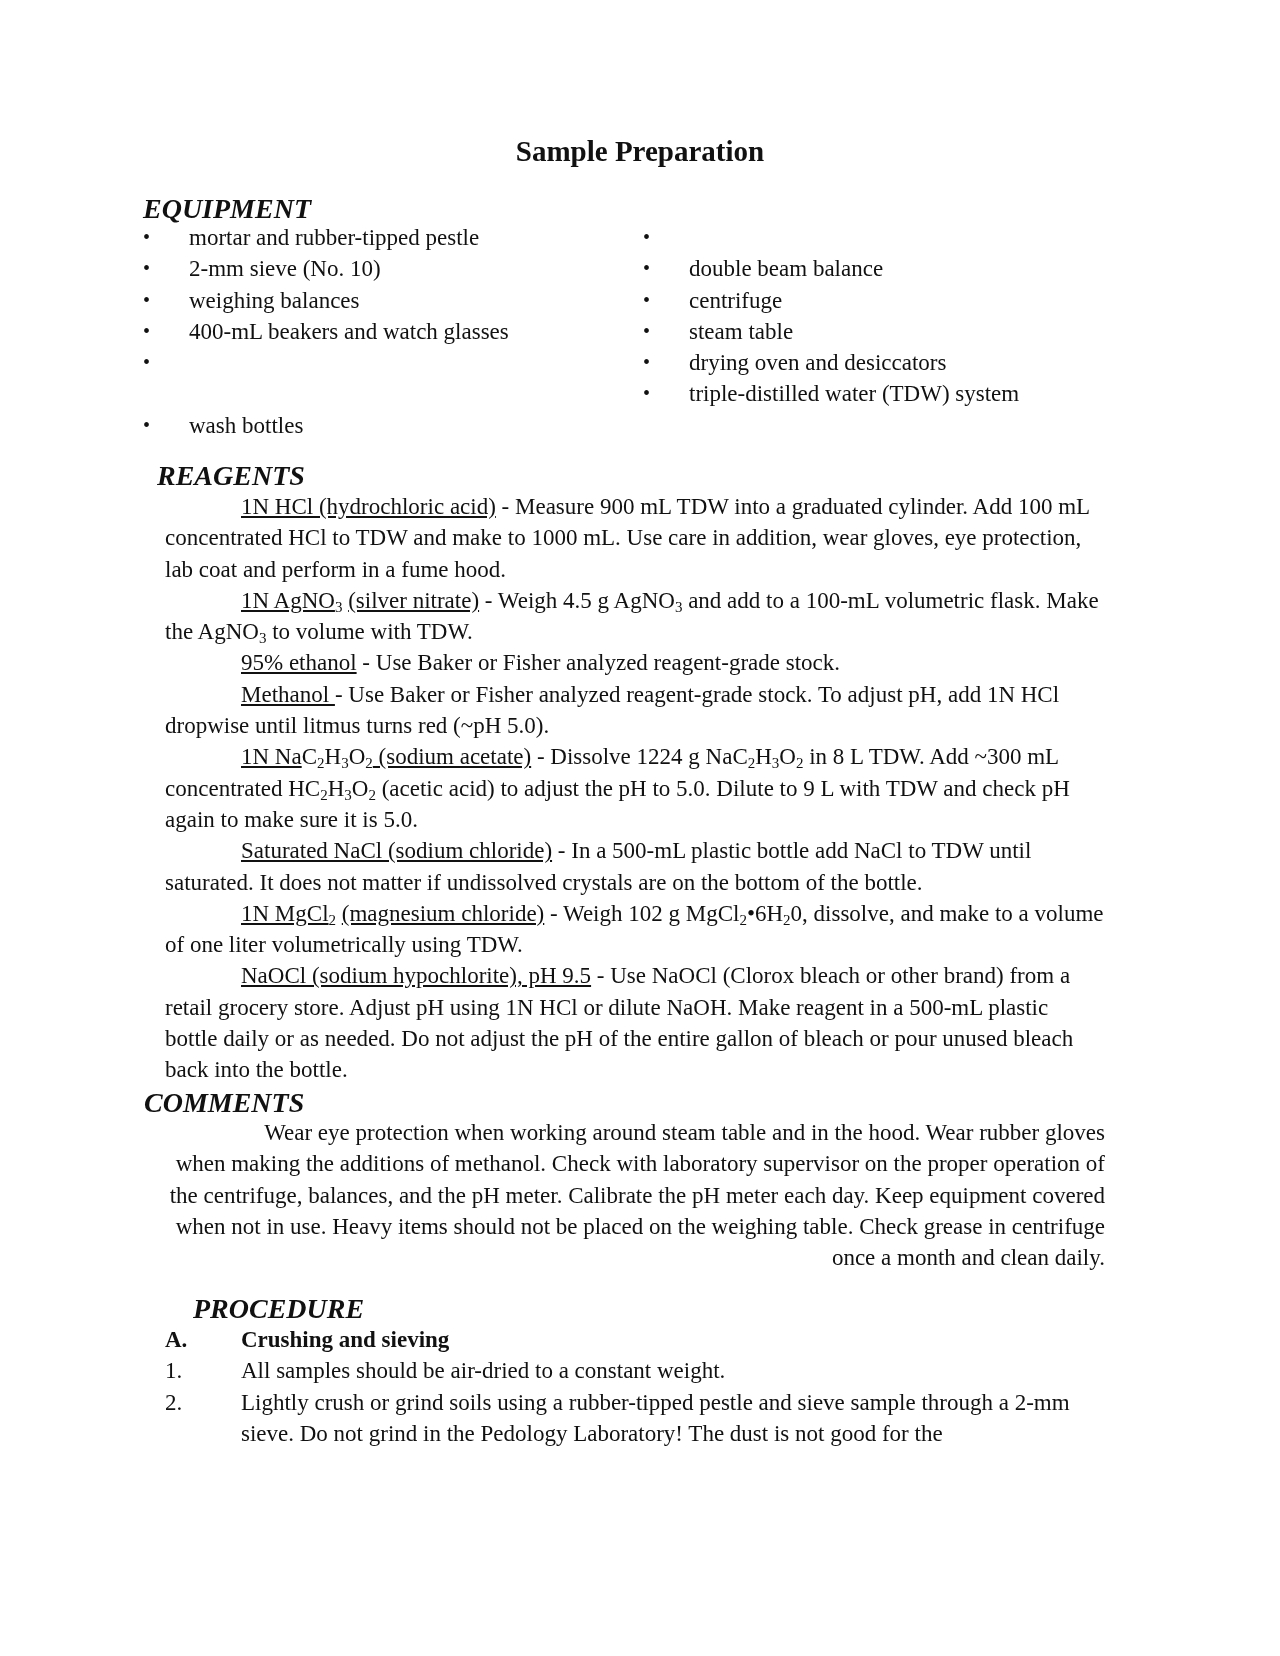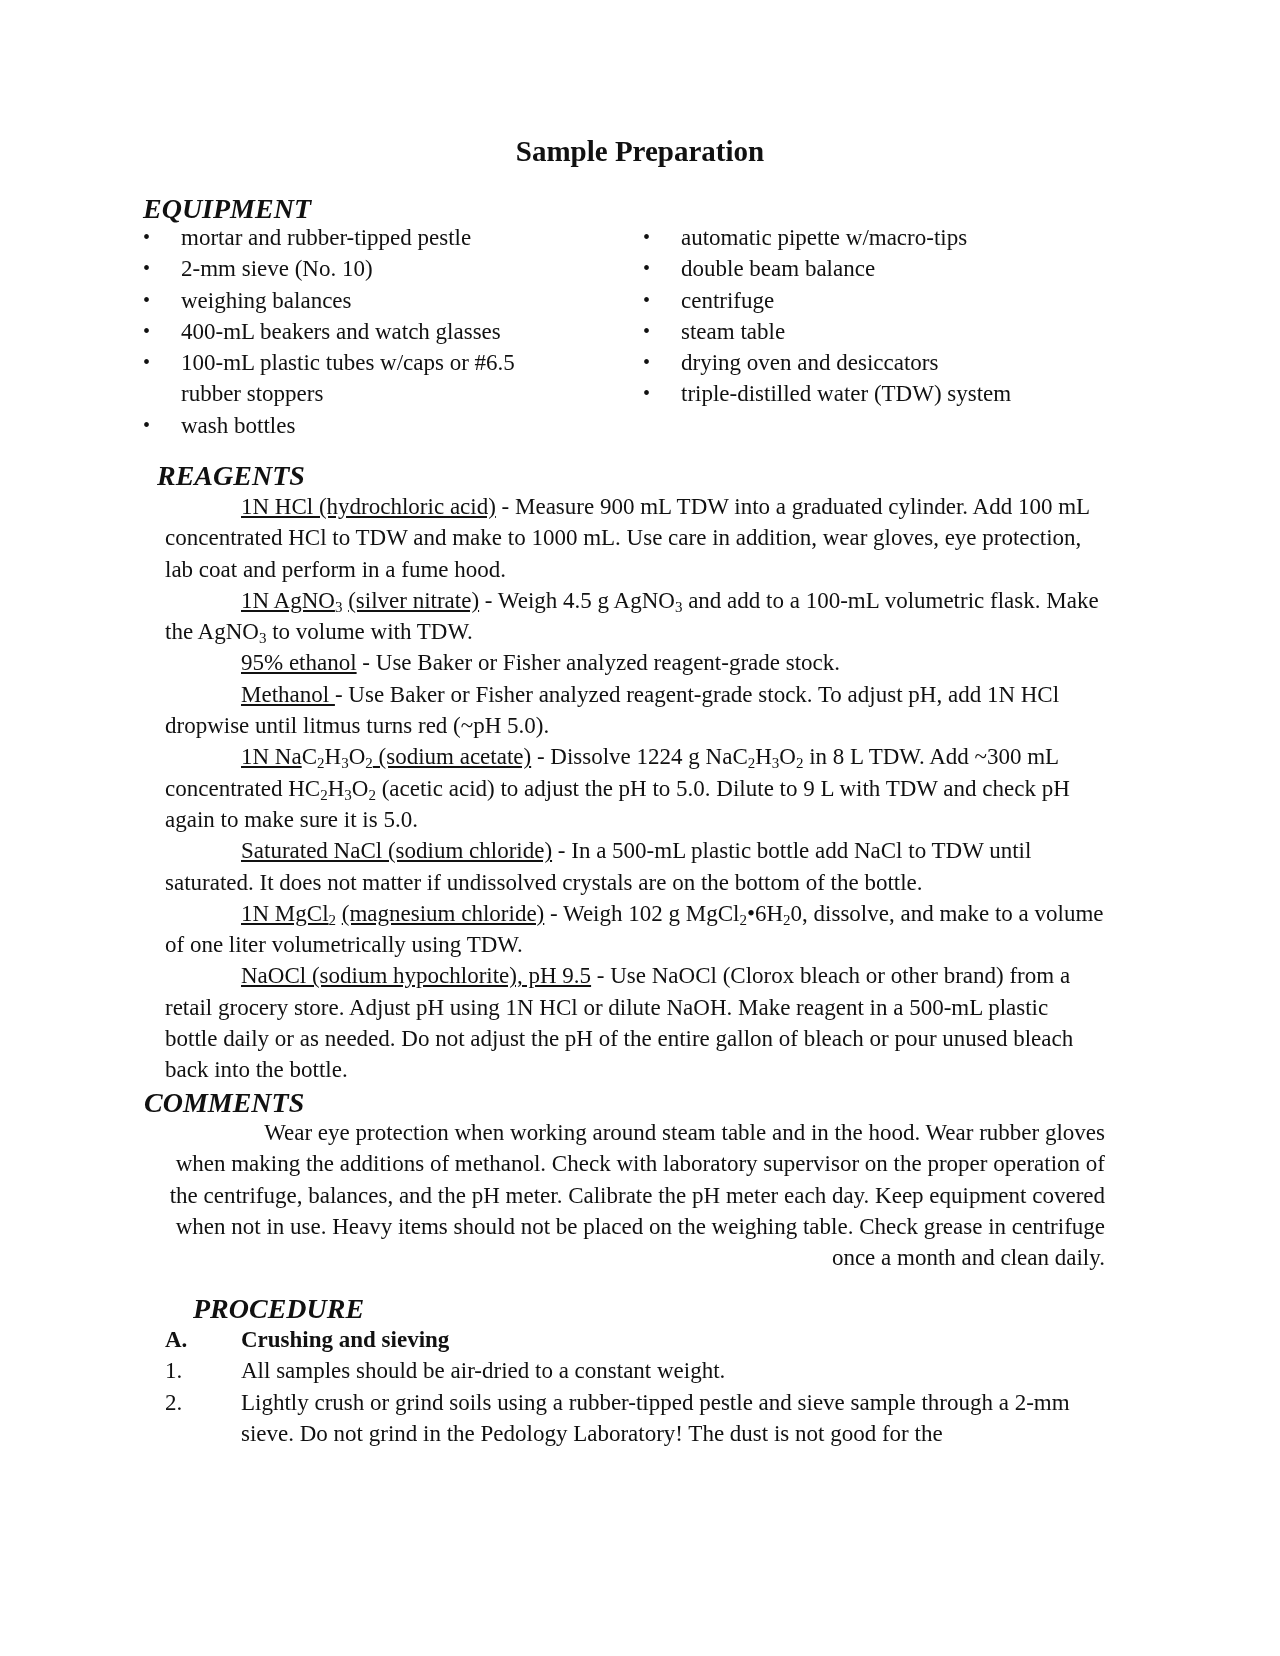--- a/index.html
+++ b/index.html
@@ -11,21 +11,21 @@
     .page { position: absolute; left: 0; top: 0; width: 1048px; height: 1656px; }
     .title {
       position: absolute; top: 134px; left: 0; width: 1280px; text-align: center;
       font-weight: bold; font-size: 29px; margin: 0; line-height: 34px;
     }
     .heading { font-style: italic; font-weight: bold; font-size: 28px; position: absolute; line-height: 30px; }
     .col { position: absolute; }
     .li { position: relative; height: 31.3px; line-height: 31.3px; white-space: nowrap; }
     .li.tall { height: 62.6px; white-space: normal; }
     .li .bullet { position: absolute; left: 0; top: 0; width: 20px; font-size: 20px; }
-    .li .txt { position: absolute; left: 38px; top: 0; }
+    .li .txt { position: absolute; left: 46px; top: 0; text-align: right; }
     .li.tall .txt { width: 390px; }
     .para { position: absolute; left: 165px; width: 940px; line-height: 31.3px; }
     .para p { margin: 0; text-indent: 76px; }
     .u { text-decoration: underline; }
     sub { font-size: 15px; vertical-align: -4px; line-height: 0; }
     .proc { position: absolute; left: 165px; width: 950px; line-height: 31.3px; }
     .proc .row { position: relative; min-height: 31.3px; }
     .proc .lbl { position: absolute; left: 0; top: 0; }
     .proc .body { margin-left: 76px; }
     .proc .bold { font-weight: bold; }
@@ -51,32 +51,30 @@
     <div class="li">
       <span class="bullet">•</span>
       <span class="txt">weighing balances</span>
     </div>
     <div class="li">
       <span class="bullet">•</span>
       <span class="txt">400-mL beakers and watch glasses</span>
     </div>
     <div class="li tall">
       <span class="bullet">•</span>
-      <span class="txt">100-mL plastic tubes w/caps or #6.5 rubber stoppers</span>
     </div>
     <div class="li">
       <span class="bullet">•</span>
       <span class="txt">wash bottles</span>
     </div>
   </div>
 
   <div class="col" style="left:643px; top:222px; width:480px;">
     <div class="li">
       <span class="bullet">•</span>
-      <span class="txt">automatic pipette w/macro-tips</span>
     </div>
     <div class="li">
       <span class="bullet">•</span>
       <span class="txt">double beam balance</span>
     </div>
     <div class="li">
       <span class="bullet">•</span>
       <span class="txt">centrifuge</span>
     </div>
     <div class="li">

